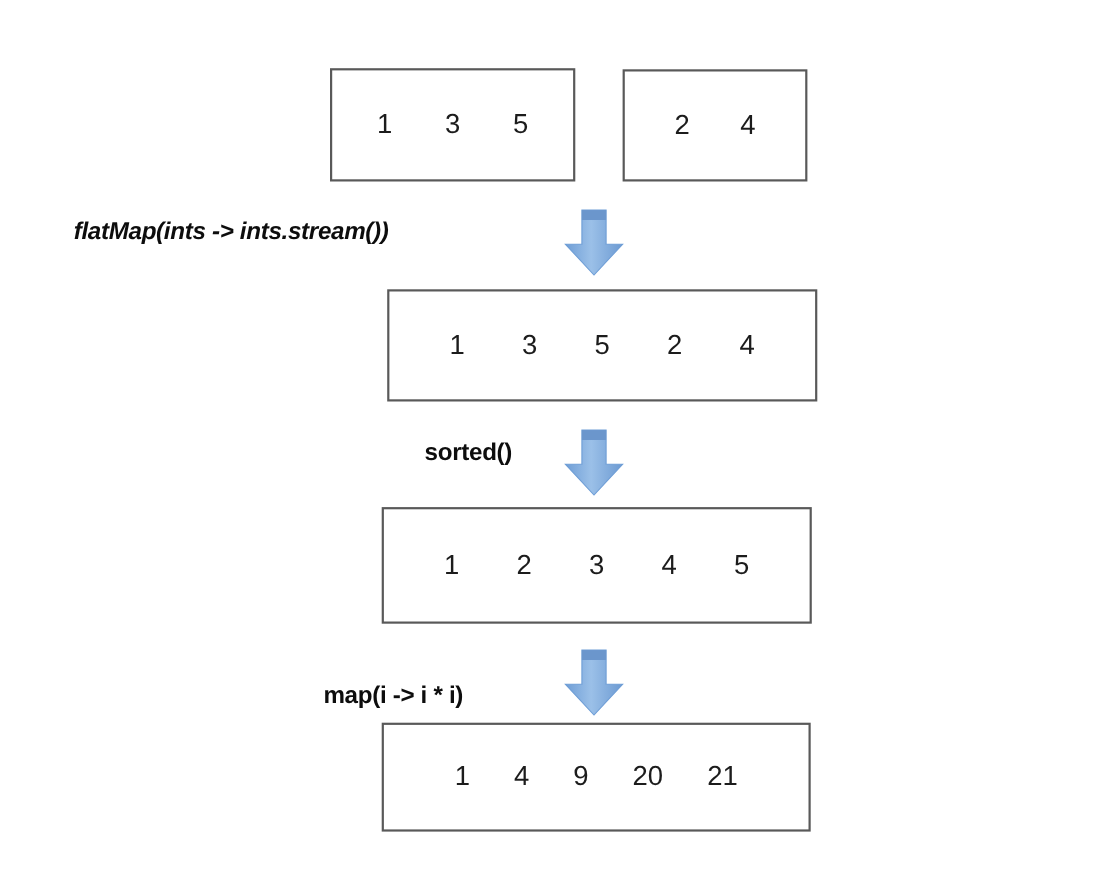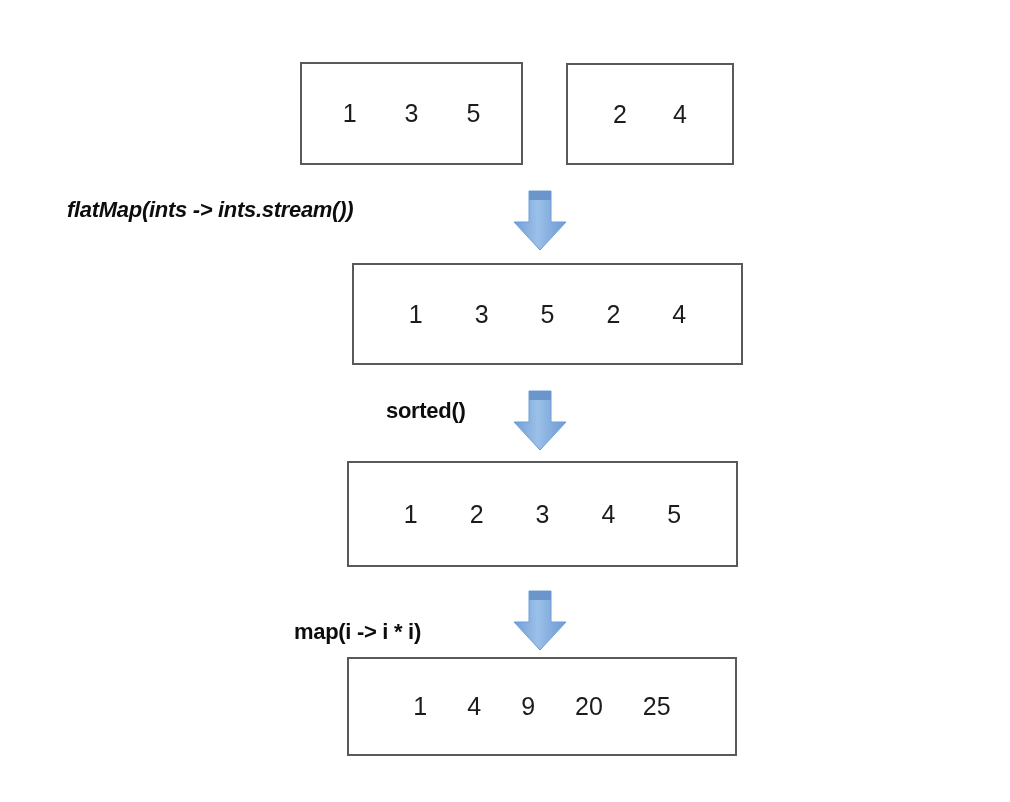--- a/index.html
+++ b/index.html
@@ -183,17 +183,17 @@
       <rect x="17" y="1" width="22" height="9" fill="#6B96CC"></rect>
     </svg>
   </div>
 
   <div class="stream-box" id="box-mapped">
     <div class="cells">
       <span class="cell">1</span>
       <span class="cell">4</span>
       <span class="cell">9</span>
       <span class="cell">20</span>
-      <span class="cell">25</span>
+      <span class="cell">21</span>
     </div>
   </div>
 
 </div>
 
 </body></html>

